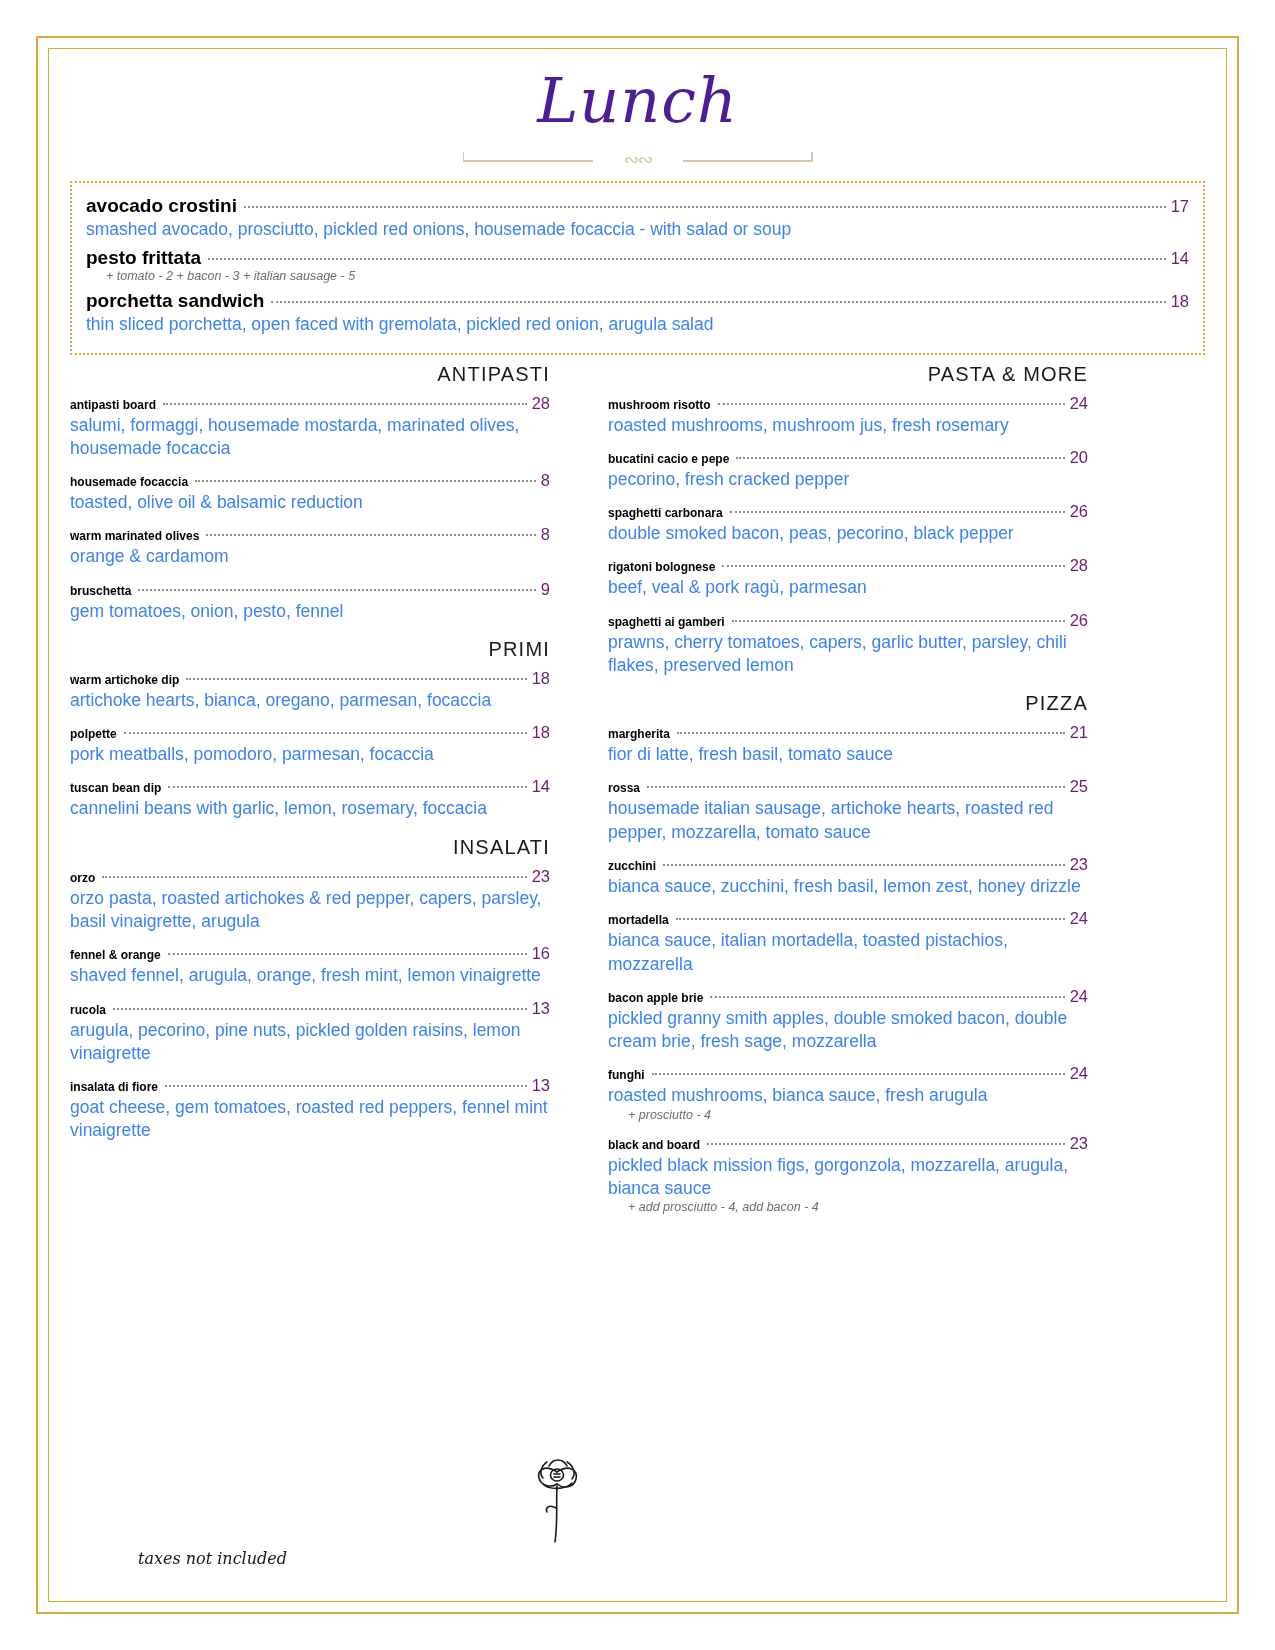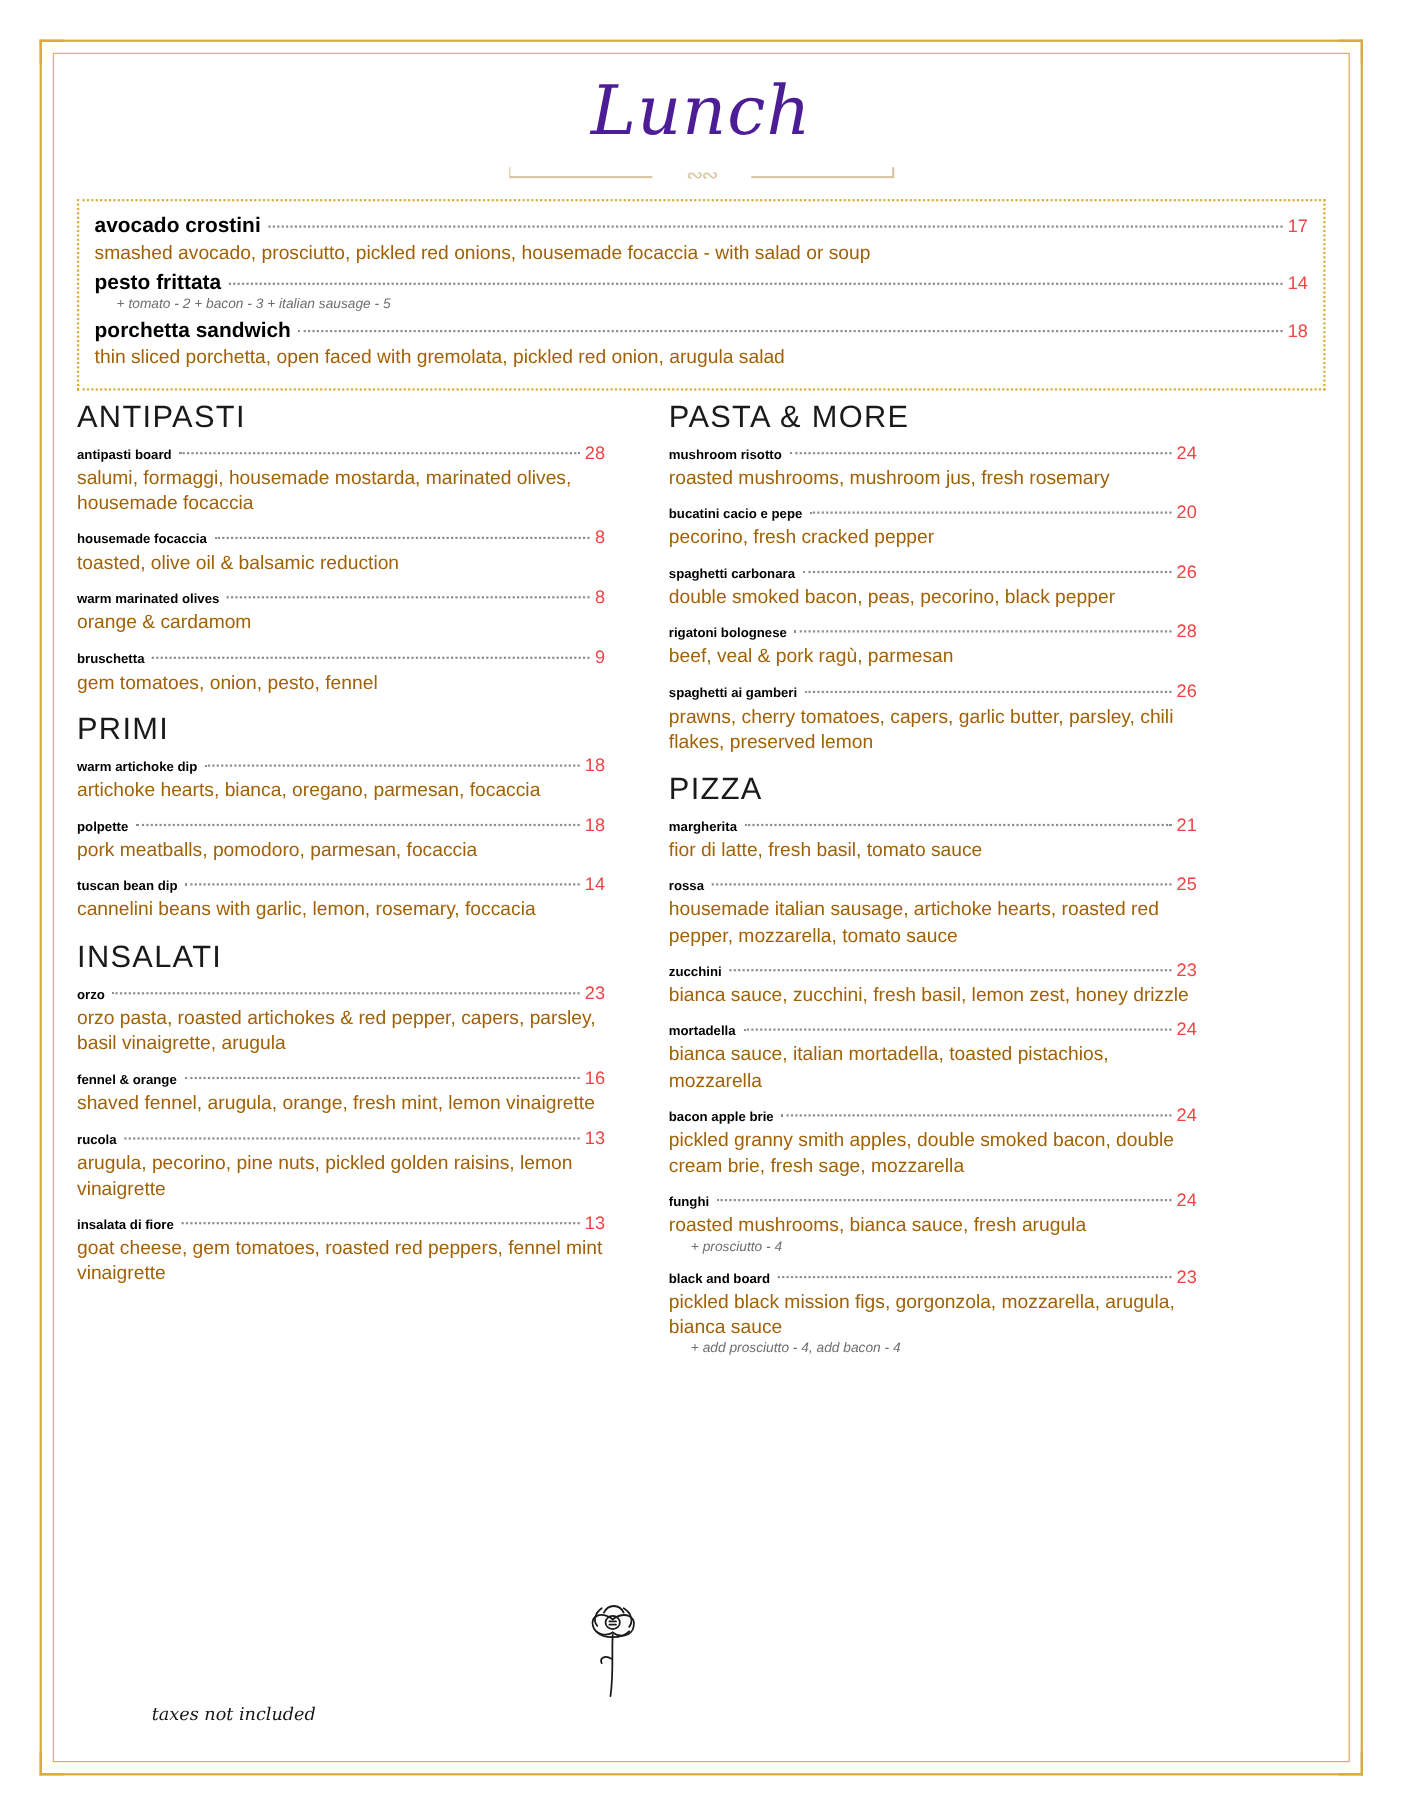--- a/index.html
+++ b/index.html
@@ -101,22 +101,22 @@
 
   
   .columns {
     display: flex;
     gap: 58px;
     margin-top: 4px;
   }
   .col { width: 480px; }
 
   .section-head {
-    text-align: left;
-    font-size: 28px;
+    text-align: right;
+    font-size: 20px;
     letter-spacing: 1.2px;
     font-weight: 400;
     color: #1a1a1a;
     padding: 4px 0 8px 0;
     font-family: "Liberation Sans", sans-serif;
   }
 
   
   .item { margin-bottom: 11px; }
   .featured .item { margin-bottom: 6px; }
@@ -137,27 +137,27 @@
   .leader {
     flex: 1 1 auto;
     margin: 0 5px 0 7px;
     border-bottom: 2.5px dotted #8d8d8d;
     position: relative;
     top: -4px;
     min-width: 14px;
   }
   .price {
     font-size: 16.5px;
-    color: #ef4444;
+    color: #701a75;
     white-space: nowrap;
   }
   .item-desc {
     font-size: 17.5px;
     line-height: 1.33;
-    color: #a16207;
+    color: #3b82f6;
     margin-top: 1px;
   }
   .item-add {
     font-size: 12.5px;
     font-style: italic;
     color: #6e6e6e;
     margin-left: 20px;
     margin-top: 0px;
     line-height: 1.2;
   }

